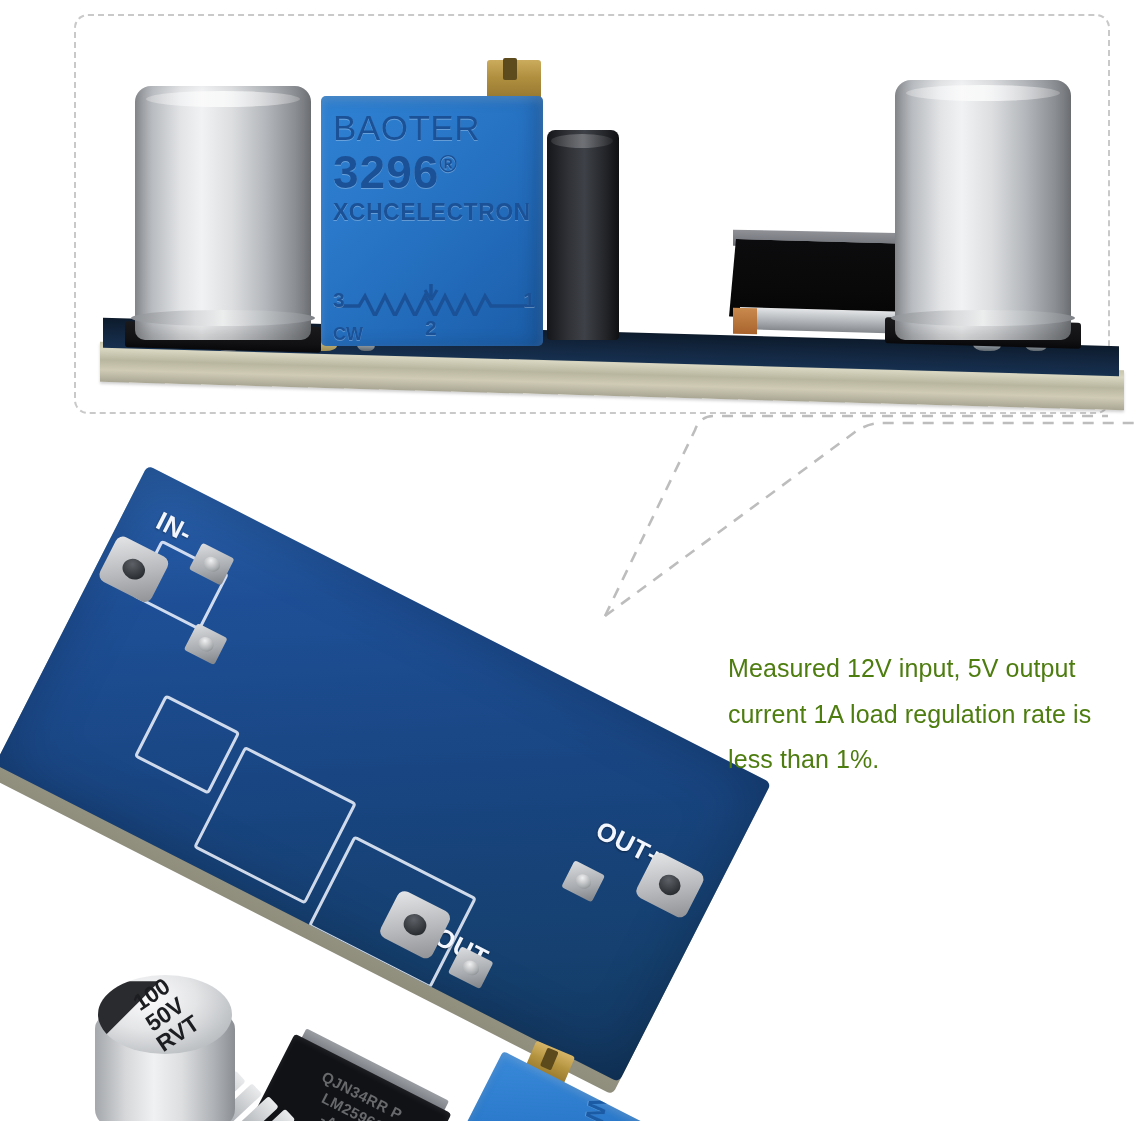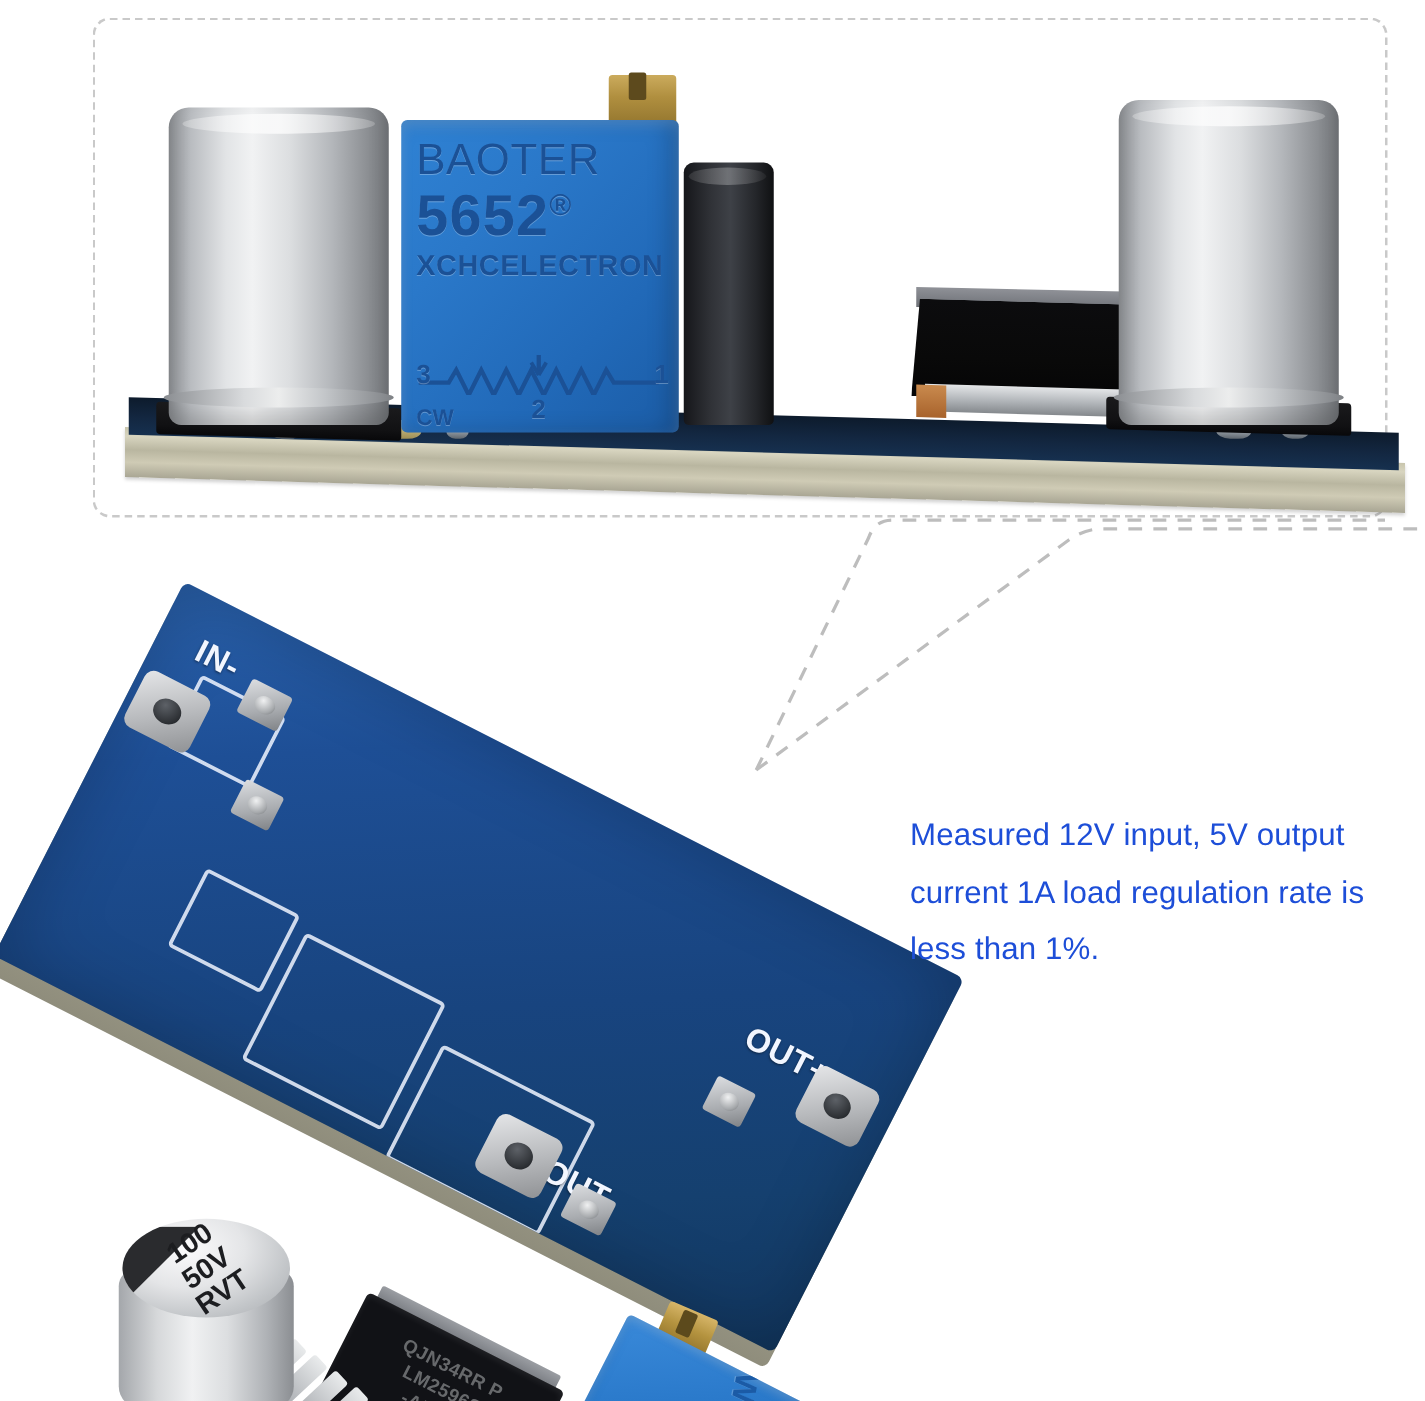--- a/index.html
+++ b/index.html
@@ -438,21 +438,21 @@
     position:absolute; left: 13px; top: 2px; width: 12px; height: 20px;
     background:#5c4a1c; border-radius: 2px;
   }
 
   
   .desc {
     position: absolute;
     left: 728px;
     top: 646px;
     width: 396px;
-    color: #1d4ed8;
+    color: #4d7c0f;
     font-family: "Liberation Sans", sans-serif;
     font-size: 25px;
     line-height: 1.82;
     letter-spacing: .1px;
   }
 </style>
 </head>
 <body>
 
 <div class="stage">
@@ -476,21 +476,21 @@
     <div class="tv-solder" style="left:878px; width:28px;"></div>
     <div class="tv-solder" style="left:930px; width:22px;"></div>
 
     <div class="tv-cap-base" style="left:30px; top:288px; width:196px;"></div>
     <div class="tv-cap" id="tv-cap-left"></div>
 
     <div class="trim-screw"></div>
     <div class="trimmer">
       <div class="trimmer-face">
         <div class="tm-brand">BAOTER</div>
-        <div class="tm-model"><span>5652</span><span class="reg">®</span></div>
+        <div class="tm-model"><span>3296</span><span class="reg">®</span></div>
         <div class="tm-maker">XCHCELECTRON</div>
 
         <svg class="tm-sym" viewBox="0 0 200 34" xmlns="http://www.w3.org/2000/svg">
           <path d="M4 24 L28 24 L34 14 L44 34 L54 14 L64 34 L74 14 L84 34 L94 14 L104 34 L114 14 L124 34 L134 14 L144 34 L154 14 L160 24 L196 24" fill="none" stroke="#1b5196" stroke-width="3.4"></path>
           <path d="M100 2 L100 18" fill="none" stroke="#1b5196" stroke-width="3.4"></path>
           <path d="M100 18 L94 8 M100 18 L106 8" fill="none" stroke="#1b5196" stroke-width="3"></path>
         </svg>
 
         <div class="tm-pin" id="tm-pin3">3</div>
         <div class="tm-pin" id="tm-pin1">1</div>

